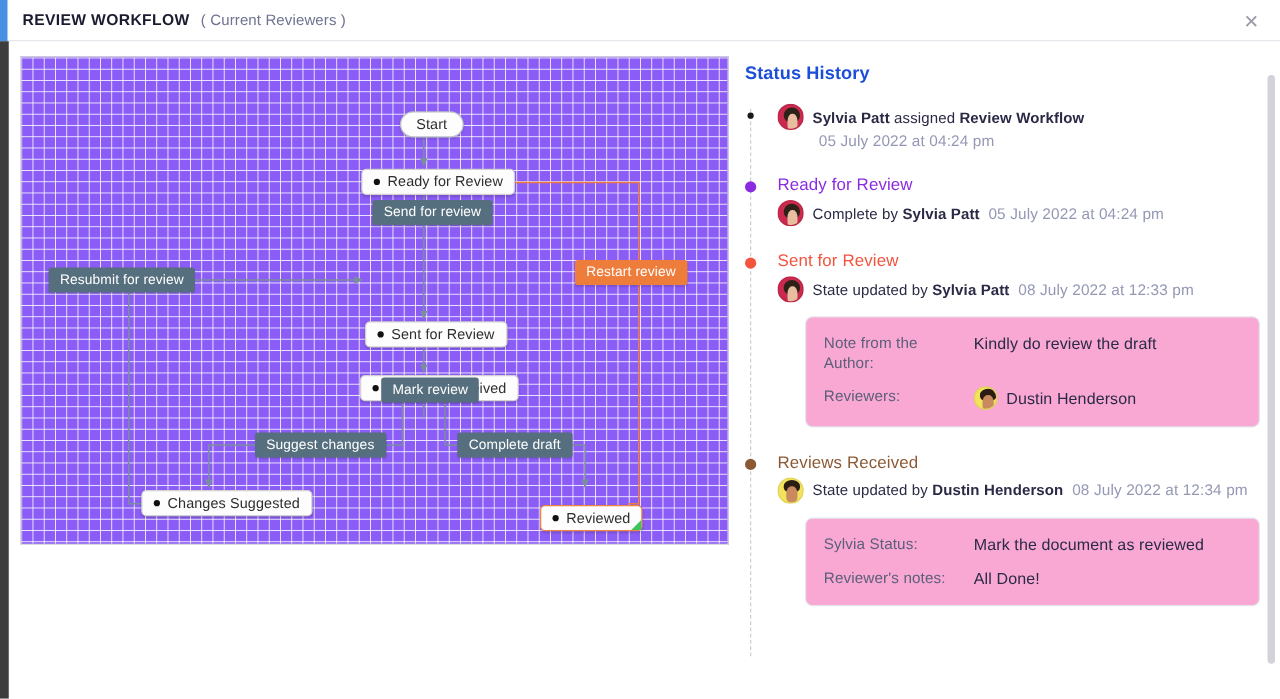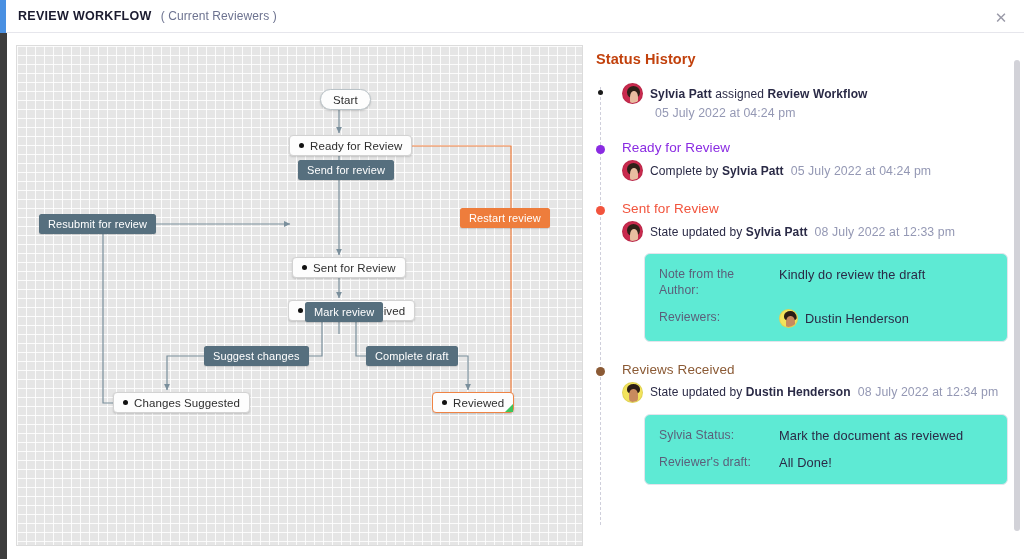--- a/index.html
+++ b/index.html
@@ -28,22 +28,22 @@
     margin-left:9px; font-size:12px; color:#6d7390; letter-spacing:.1px;
   }
   #close-btn {
     position:absolute; right:10px; top:4px; width:26px; height:26px;
     display:flex; align-items:center; justify-content:center;
     cursor:pointer; color:#9a9aa8; font-size:15px; line-height:1;
   }
 
   
   #canvas-wrap {
-    position:absolute; left:16px; top:45px; width:567px; height:501px;
-    background:#e5e5e5; border:1px solid #dcdcdc; overflow:hidden;
+    position:absolute; left:16px; top:45px; width:567px; height:391px;
+    background:#8b5cf6; border:1px solid #dcdcdc; overflow:hidden;
   }
   #canvas-grid {
     position:absolute; inset:0;
     background-image:
       linear-gradient(to right, rgba(255,255,255,.85) 1px, transparent 1px),
       linear-gradient(to bottom, rgba(255,255,255,.85) 1px, transparent 1px);
     background-size:9px 9px;
   }
   #flow-svg { position:absolute; left:0; top:0; width:567px; height:501px; }
 
@@ -55,42 +55,42 @@
     letter-spacing:.1px;
   }
   .node .dot {
     width:5px; height:5px; border-radius:50%; background:#111;
     margin-right:6px; flex:0 0 auto;
   }
   .node.start {
     border-radius:11px; justify-content:center; padding:0 12px;
     border:1px solid #b9c2c7;
   }
-  .node.current { border:1.6px solid #ef8344; }
+  .node.current { border:1.6px solid #ef8344;margin-top:12px; }
   .node.current::after {
     content:""; position:absolute; right:0; bottom:0;
     width:0; height:0; border-style:solid; border-width:0 0 8px 8px;
     border-color:transparent transparent #3ec45a transparent;
   }
 
   .tlabel {
     position:absolute; height:20px; padding:0 9px; border-radius:2.5px;
     background:#566f7e; color:#fff; font-size:11px;
     display:flex; align-items:center; white-space:nowrap; letter-spacing:.1px;
     box-shadow:0 1px 1px rgba(0,0,0,.12);
   }
   .tlabel.accent { background:#ee7d3c; }
 
   
   #panel {
     position:absolute; left:596px; top:45px; width:412px; height:514px;
     overflow:hidden;
   }
   #panel-title {
-    font-size:14.5px; font-weight:bold; color:#c2410c; margin:6px 0 0 0;
+    font-size:14.5px; font-weight:bold; color:#1d4ed8; margin:6px 0 0 0;
     letter-spacing:.1px;
   }
   #timeline { position:relative; margin-top:16px; }
   #timeline-rail {
     position:absolute; left:4px; top:4px; bottom:-40px; width:0;
     border-left:1.5px dashed #cfcfdb;
   }
   .tl-item { position:relative; padding-left:26px; }
   .tl-bullet {
     position:absolute; left:0px; top:5px; width:9px; height:9px;
@@ -125,21 +125,21 @@
     border-radius:50% 50% 40% 40%; background:#2b1d14;
   }
   .avatar.dustin::after {
     content:""; position:absolute; left:6px; top:6px; width:9px; height:13px;
     border-radius:45% 45% 35% 35%; background:#c88a5e;
   }
   .avatar.sm { width:19px; height:19px; }
 
   .detail-card {
     margin:11px 0 0 22px; border:1px solid #e4e4ec; border-radius:6px;
-    padding:12px 14px 13px 14px; background:#5eead4;
+    padding:12px 14px 13px 14px; background:#f9a8d4;
   }
   .detail-grid { display:grid; grid-template-columns:112px 1fr; row-gap:10px; column-gap:8px; align-items:start; }
   .d-key { font-size:12.2px; color:#5b5f7a; line-height:1.35; letter-spacing:.1px; }
   .d-val { font-size:12.8px; color:#2a2a46; line-height:1.35; letter-spacing:.1px; }
   .d-val.with-av { display:flex; align-items:center; gap:7px; }
 
   #panel-scrollbar {
     position:absolute; right:4px; top:60px; width:6px; height:471px;
     background:#d2d2d8; border-radius:3px;
   }
@@ -303,21 +303,21 @@
       <div class="tl-state" style="color:#8b5a35;">Reviews Received</div>
       <div class="tl-row">
         <span class="avatar dustin"></span>
         <span class="tl-text"><span>State updated by</span> <b>Dustin Henderson</b></span>
         <span class="tl-date">08 July 2022 at 12:34 pm</span>
       </div>
       <div class="detail-card">
         <div class="detail-grid">
           <div class="d-key">Sylvia Status:</div>
           <div class="d-val">Mark the document as reviewed</div>
-          <div class="d-key">Reviewer's draft:</div>
+          <div class="d-key">Reviewer's notes:</div>
           <div class="d-val">All Done!</div>
         </div>
       </div>
     </div>
   </div>
 </div>
 
 <div id="panel-scrollbar"></div>
 
 </body></html>

